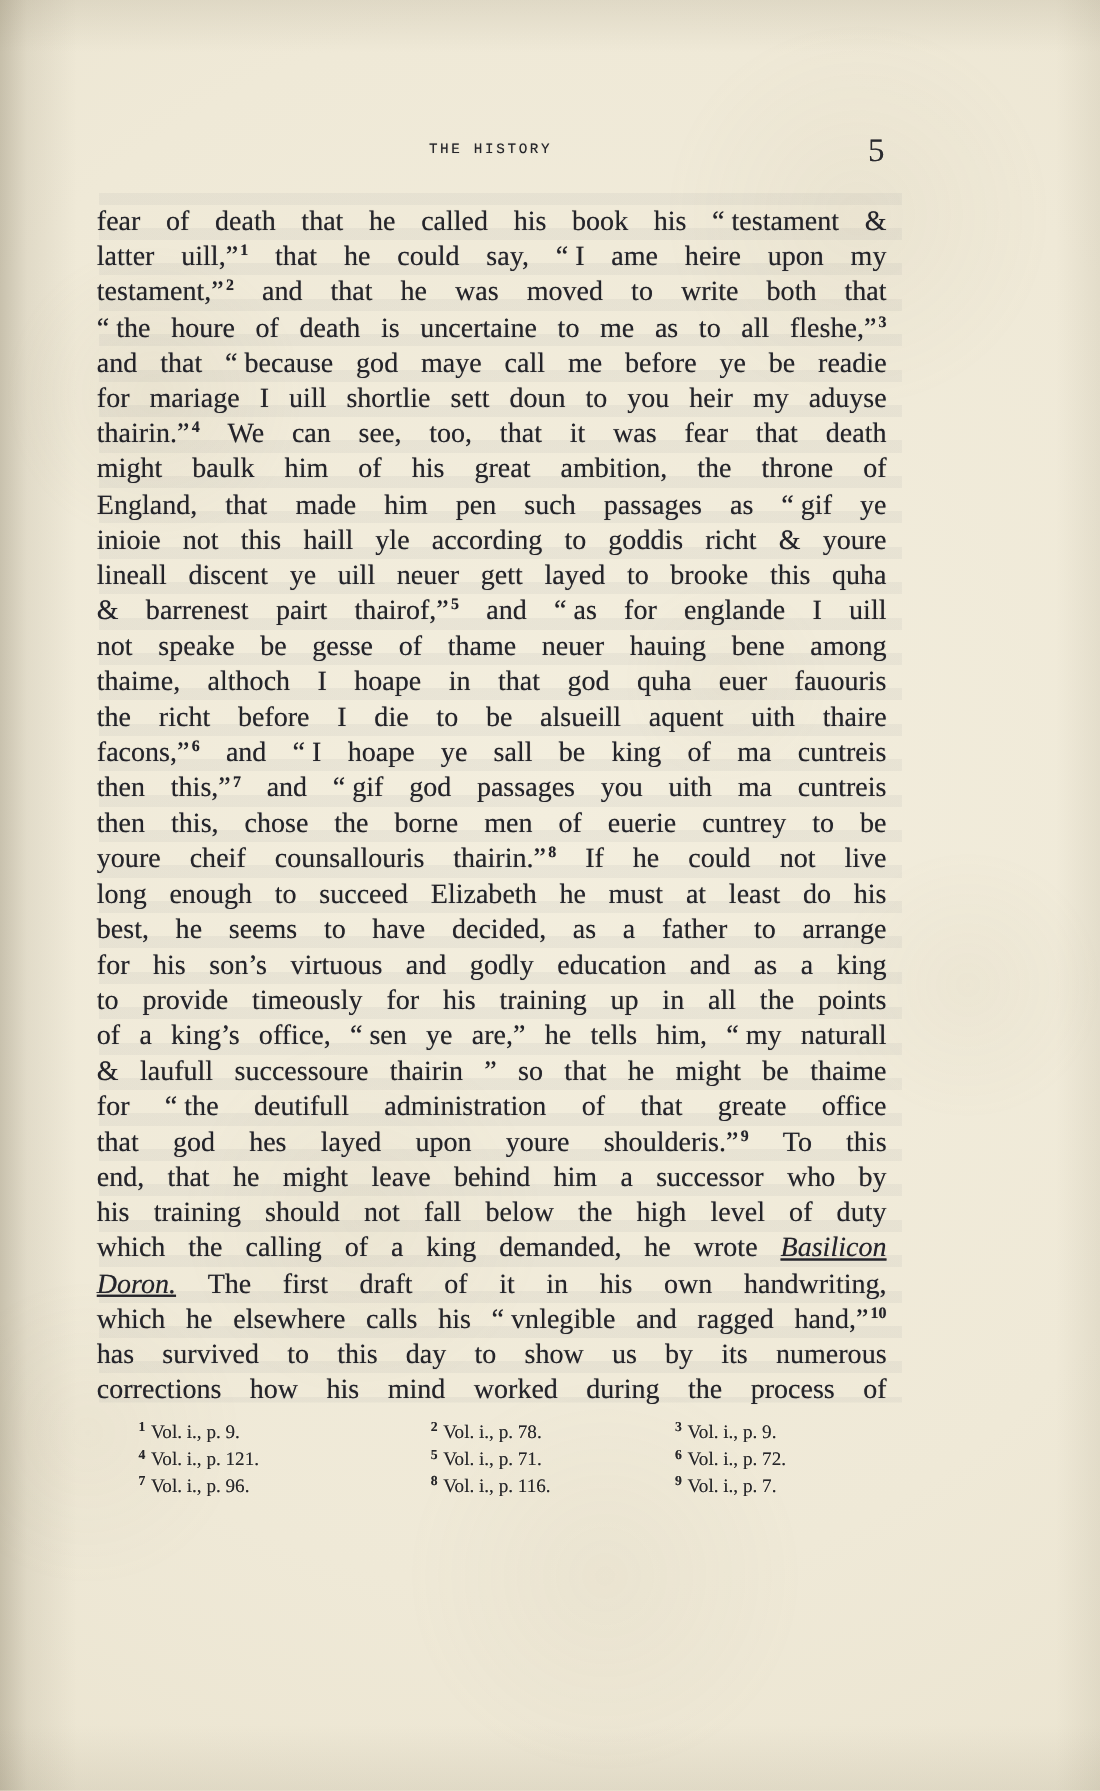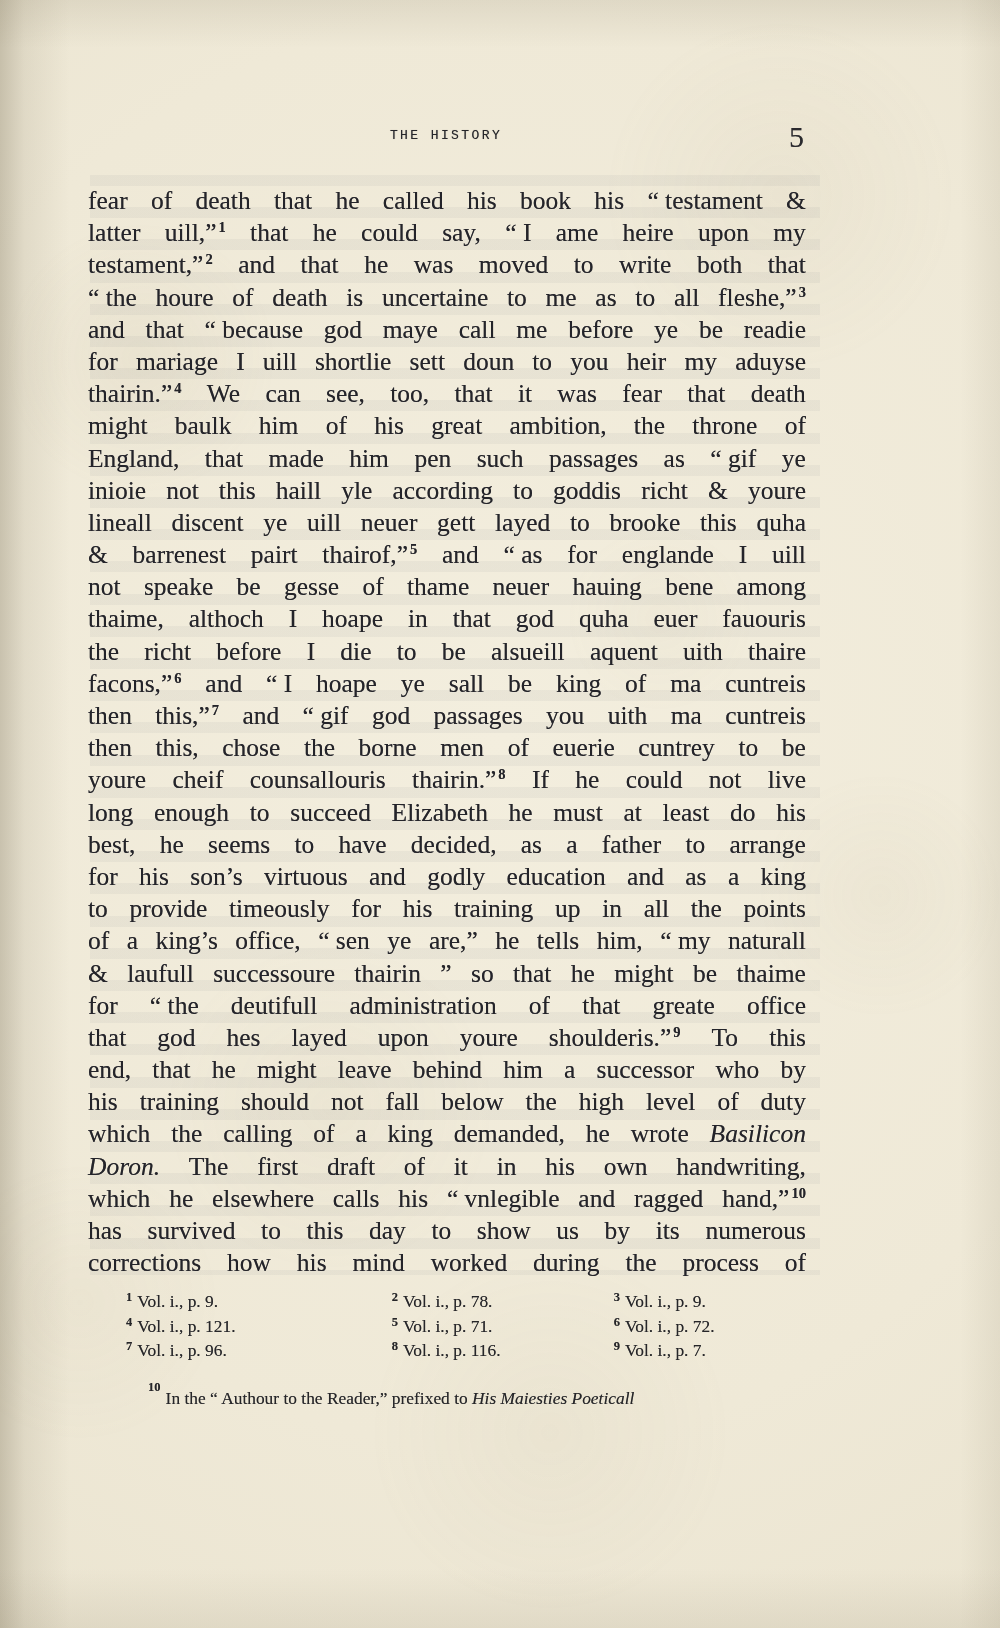--- a/index.html
+++ b/index.html
@@ -136,21 +136,21 @@
     white-space: pre;
     text-shadow: 0 0 0.65px rgba(35,35,42,0.55);
   }
   
   .body-line.justify {
     justify-content: space-between;
   }
   .body-line > span {
     white-space: pre;
   }
-  .it { font-style: italic; }
+  .it { font-style: italic; text-decoration: underline; }
   sup.fn {
     font-size: 14.5px;
     vertical-align: 9px;
     font-weight: bold;
     padding-left: 2px;
     letter-spacing: 0;
   }
 
   
   #footnotes {
@@ -263,18 +263,15 @@
           <div class="fn-cell fn-col-1"><span class="fn-mark">4</span><span>Vol. i., p. 121.</span></div>
           <div class="fn-cell fn-col-2"><span class="fn-mark">5</span><span>Vol. i., p. 71.</span></div>
           <div class="fn-cell fn-col-3"><span class="fn-mark">6</span><span>Vol. i., p. 72.</span></div>
         </div>
         <div class="fn-row">
           <div class="fn-cell fn-col-1"><span class="fn-mark">7</span><span>Vol. i., p. 96.</span></div>
           <div class="fn-cell fn-col-2"><span class="fn-mark">8</span><span>Vol. i., p. 116.</span></div>
           <div class="fn-cell fn-col-3"><span class="fn-mark">9</span><span>Vol. i., p. 7.</span></div>
         </div>
       </div>
-    <div class="fn-wide">
-      <span class="fn-mark">10</span><span>In the “ Authour to the Reader,” prefixed to </span><span class="it">His Maiesties Poeticall</span>
-    </div>
   </div>
 
 </div>
 
 </body></html>

